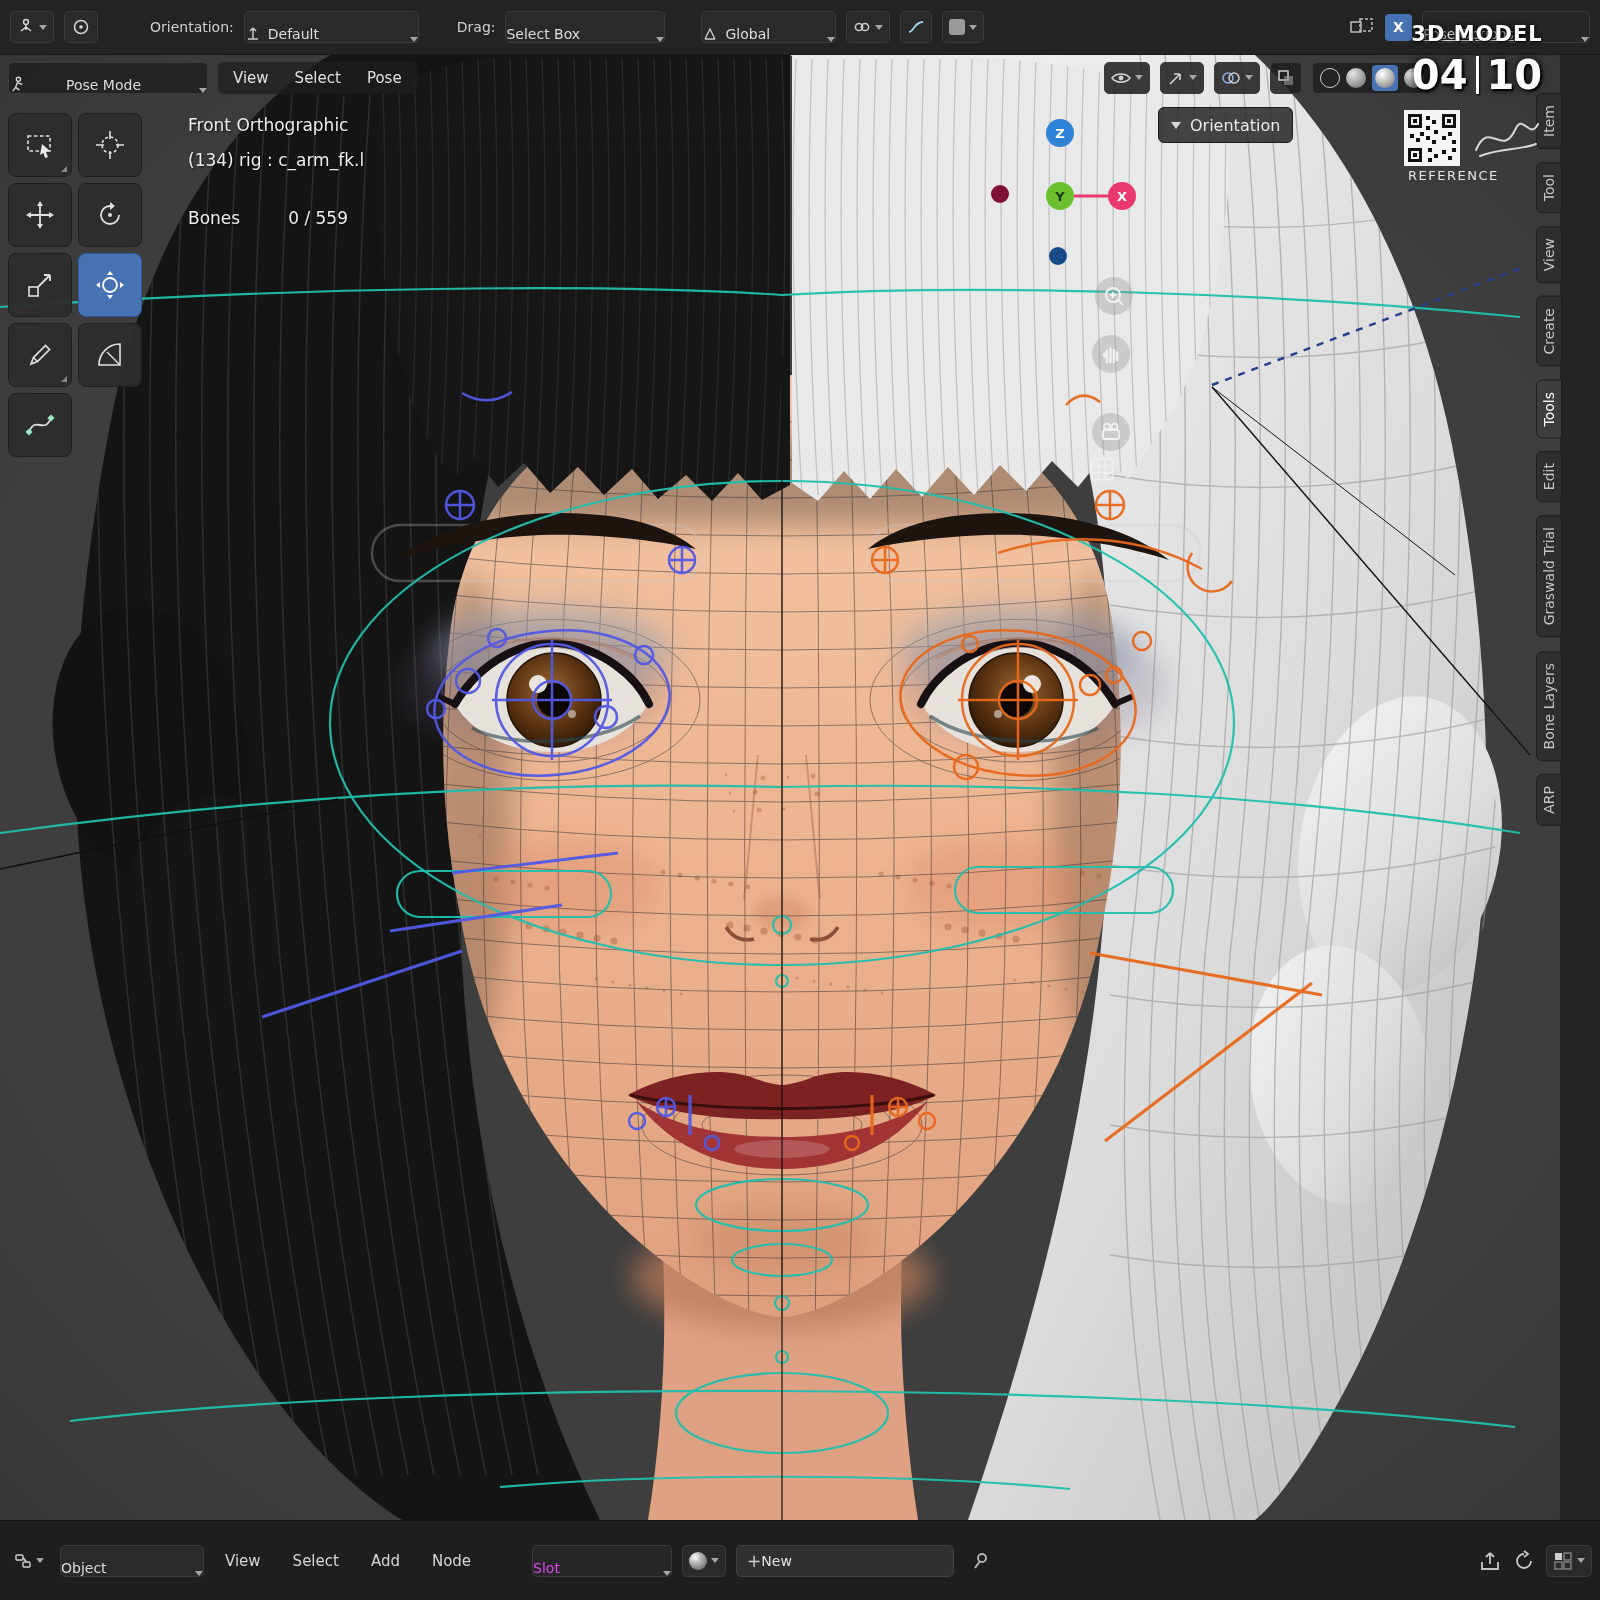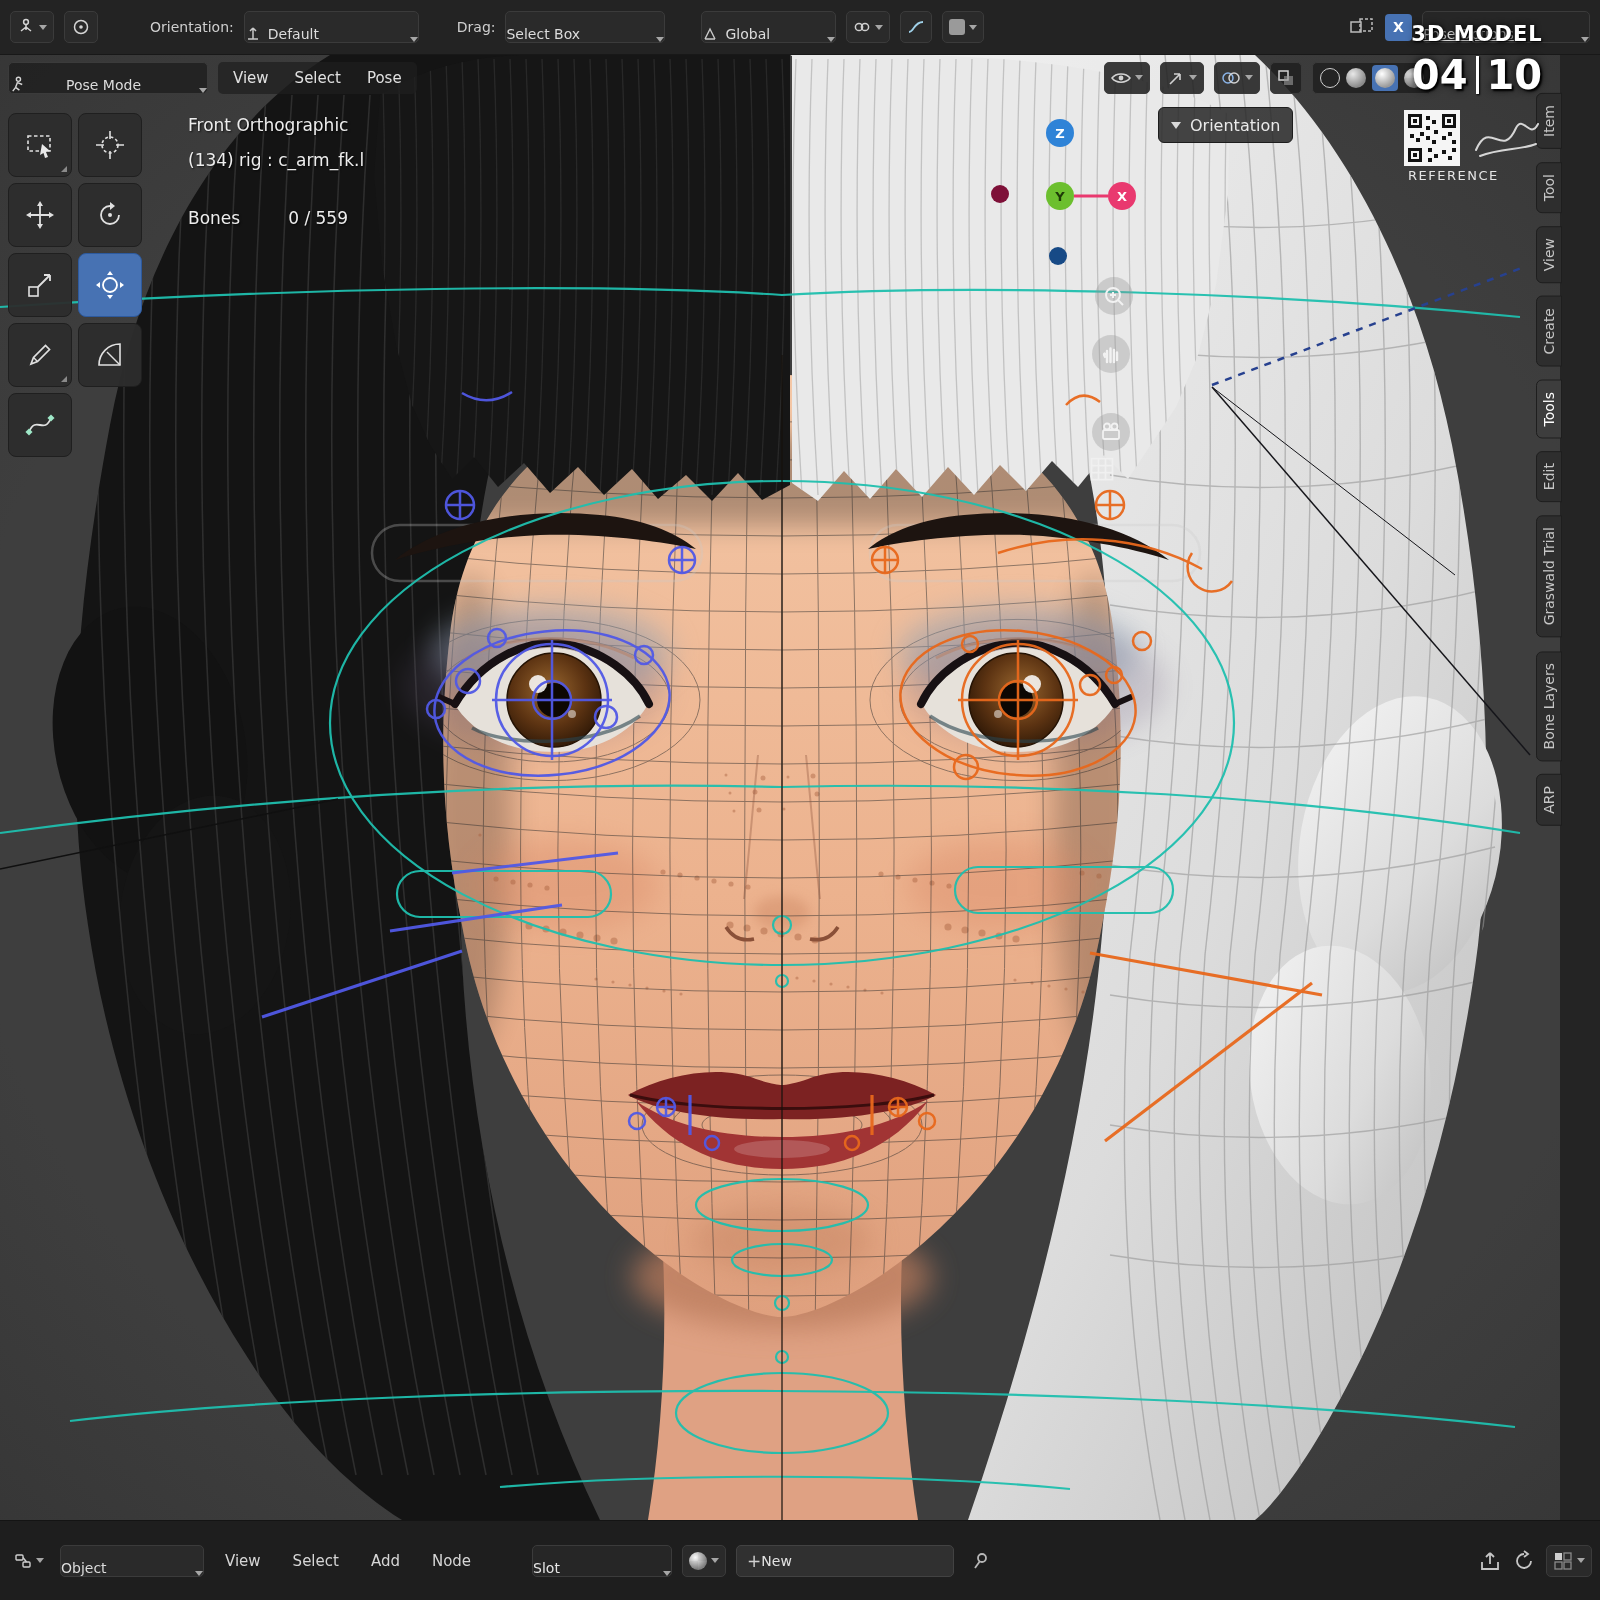--- a/index.html
+++ b/index.html
@@ -87,21 +87,21 @@
   .wm-pages { display:flex; align-items:center; justify-content:center; gap:8px; margin-top:6px;
     font-size:40px; font-weight:bold; text-shadow:0 0 8px rgba(0,0,0,.9),2px 2px 2px #000; }
   .wm-bar { width:3px; height:38px; background:#fff; box-shadow:1px 1px 2px #000; }
   .wm-row { display:flex; gap:10px; margin-top:12px; justify-content:flex-start; padding-left:6px; }
   .wm-ref { font-size:13px; letter-spacing:1.5px; color:#e5e5e5; margin-top:2px; text-align:left; padding-left:10px; }
 
   
   .footer { position:absolute; left:0; right:0; bottom:0; height:80px; background:#1e1e1e;
     border-top:1px solid #141414; display:flex; align-items:center; padding:0 8px; gap:10px; z-index:30; }
   .menu2 { color:#d6d6d6; font-size:15px; padding:5px 11px; }
-  .slotpill { width:140px; justify-content:space-between; color:#e5e5e5; }
+  .slotpill { width:140px; justify-content:space-between; color:#d946ef; }
   .newbtn { width:218px; background:#303030; border:1px solid #424242; border-radius:5px; height:32px;
     display:flex; align-items:center; padding:0 10px; color:#e2e2e2; font-size:14px; }
   .newbtn .nb-label { flex:1; text-align:left; }
 </style>
 </head>
 <body>
 
 <div class="app">
 
   <div class="topbar">

